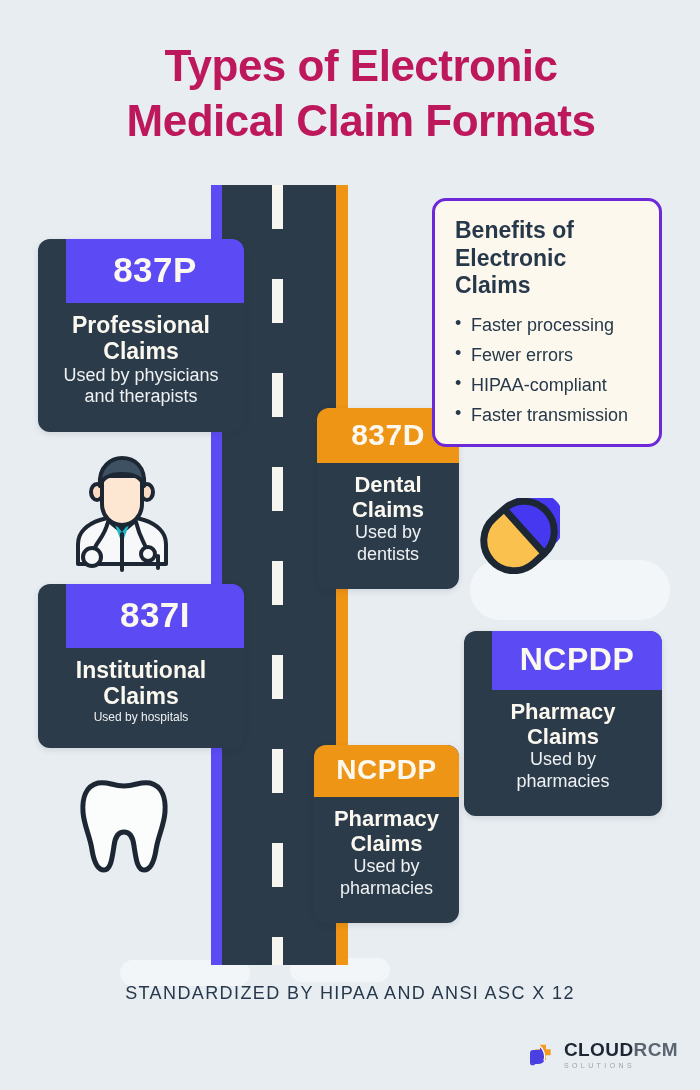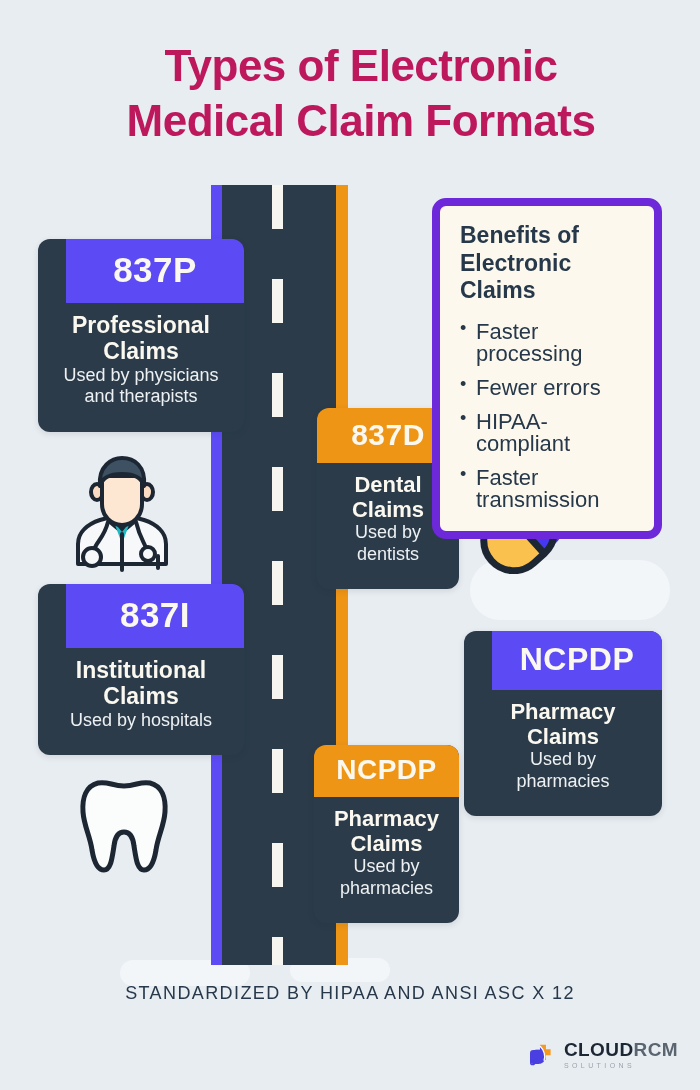--- a/index.html
+++ b/index.html
@@ -117,54 +117,54 @@
   #card-837p .cdesc { font-size: 18px; }
 
   #card-837d { left: 317px; top: 408px; width: 142px; }
   #card-837d .badge { font-size: 30px; padding: 10px 0 11px; }
   #card-837d .ctitle { font-size: 22px; }
   #card-837d .cdesc { font-size: 18px; }
 
   #card-837i { left: 38px; top: 584px; width: 206px; }
   #card-837i .badge { font-size: 35px; padding: 11px 0 13px; }
   #card-837i .ctitle { font-size: 23px; }
-  #card-837i .cdesc { font-size: 18px; }
+  #card-837i .cdesc { font-size: 12px; }
 
   #card-ncpdp-right { left: 464px; top: 631px; width: 198px; }
   #card-ncpdp-right .badge { font-size: 32px; padding: 10px 0 12px; }
   #card-ncpdp-right .ctitle { font-size: 22px; }
   #card-ncpdp-right .cdesc { font-size: 18px; }
 
   #card-ncpdp-center { left: 314px; top: 745px; width: 145px; }
   #card-ncpdp-center .badge { font-size: 28px; padding: 9px 0 11px; }
   #card-ncpdp-center .ctitle { font-size: 22px; }
   #card-ncpdp-center .cdesc { font-size: 18px; }
 
   
   #benefits {
     position: absolute;
     left: 432px; top: 198px;
     width: 230px;
     background: #fcf8ed;
-    border: 8px solid #6d28d9;
+    border: 3px solid #6d28d9;
     border-radius: 14px;
     padding: 16px 14px 14px 20px;
     z-index: 5;
   }
   #benefits h2 {
     color: #26384a;
     font-size: 23px;
     font-weight: bold;
     line-height: 1.2;
     margin-bottom: 10px;
   }
   #benefits ul { list-style: none; }
   #benefits li {
     color: #26384a;
-    font-size: 22px;
+    font-size: 18px;
     line-height: 1.0;
     padding: 6px 0 6px 16px;
     position: relative;
   }
   #benefits li::before {
     content: "\2022";
     position: absolute;
     left: 0; top: 4px;
     font-size: 18px;
   }

